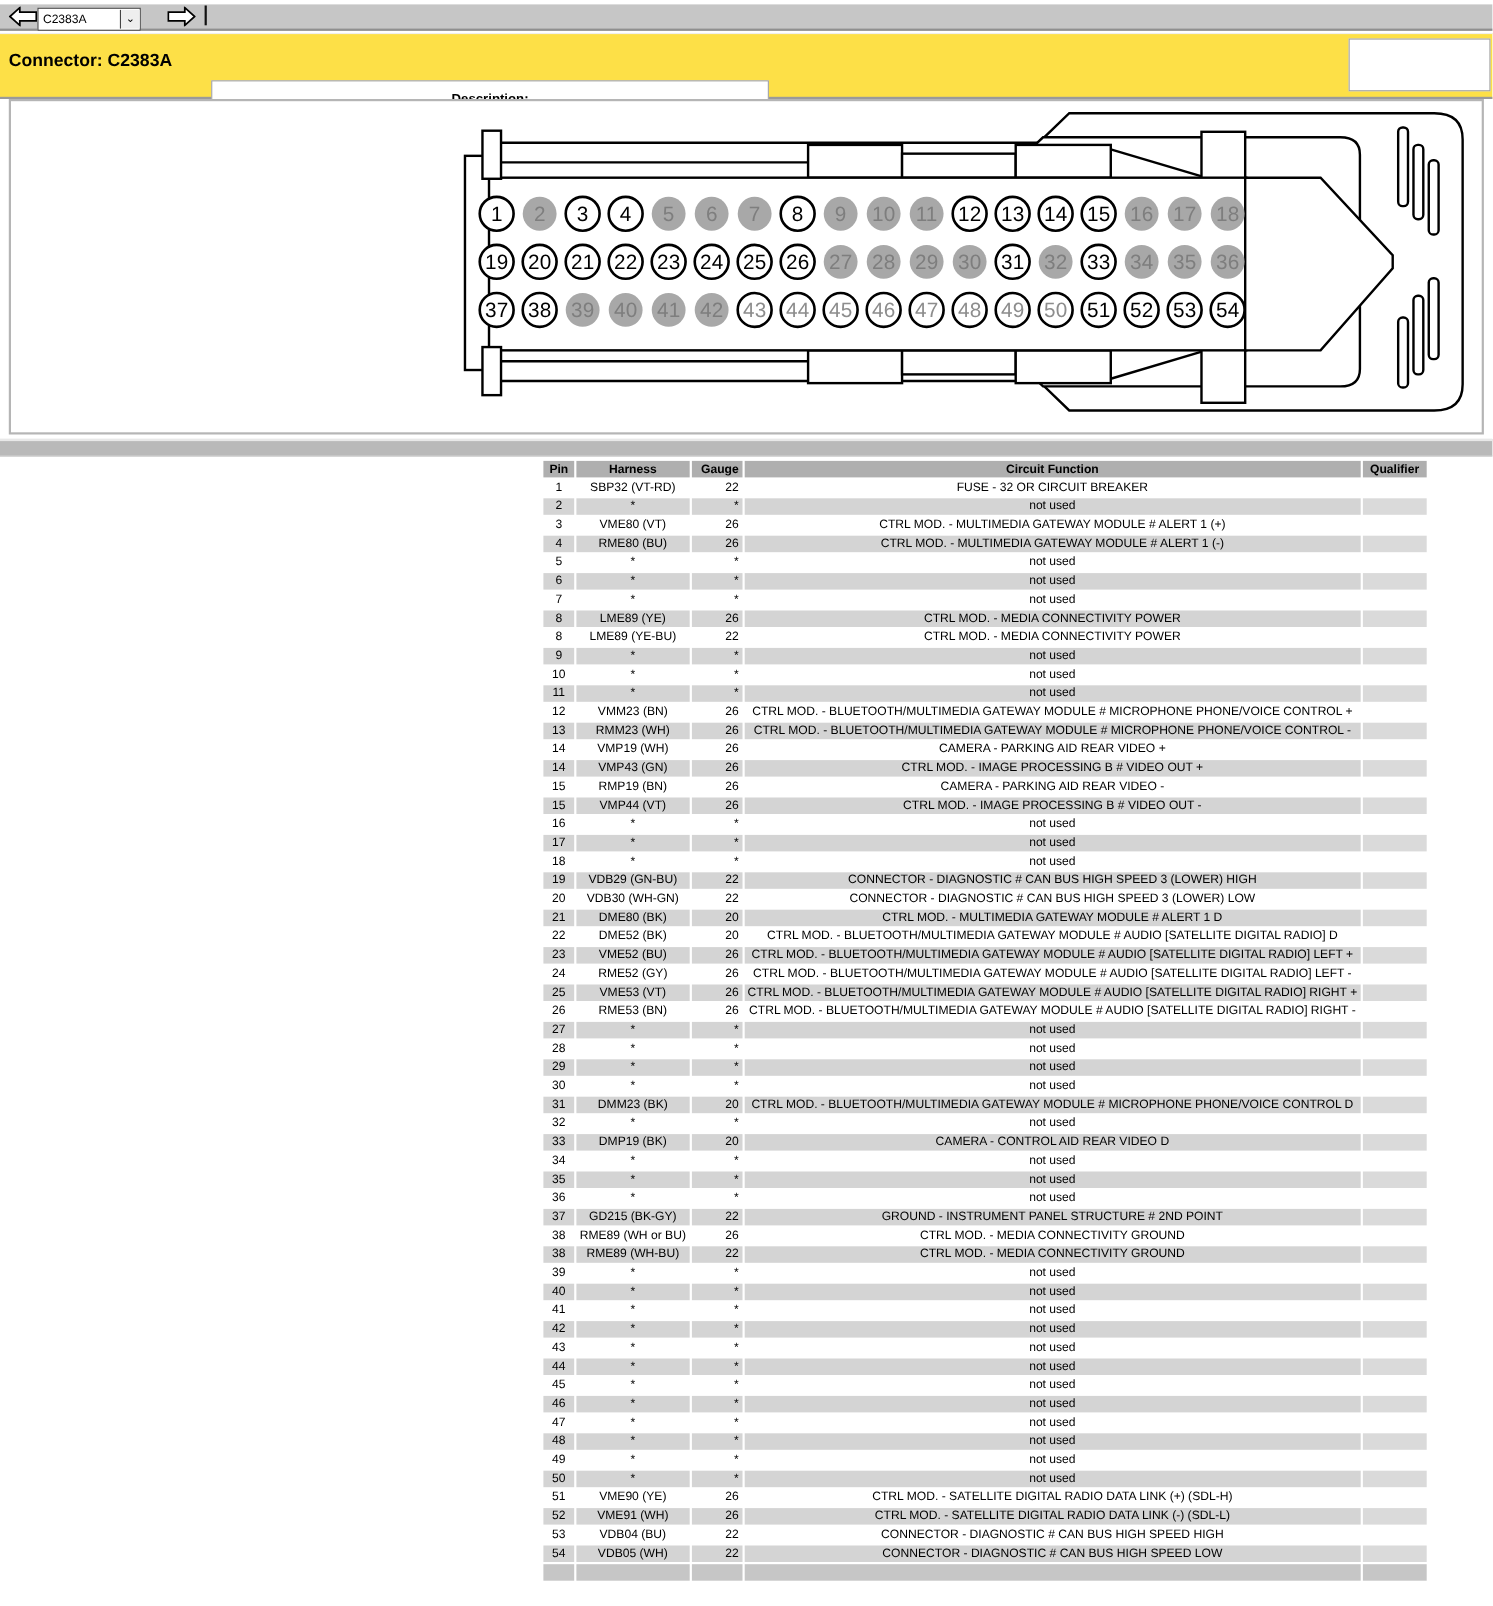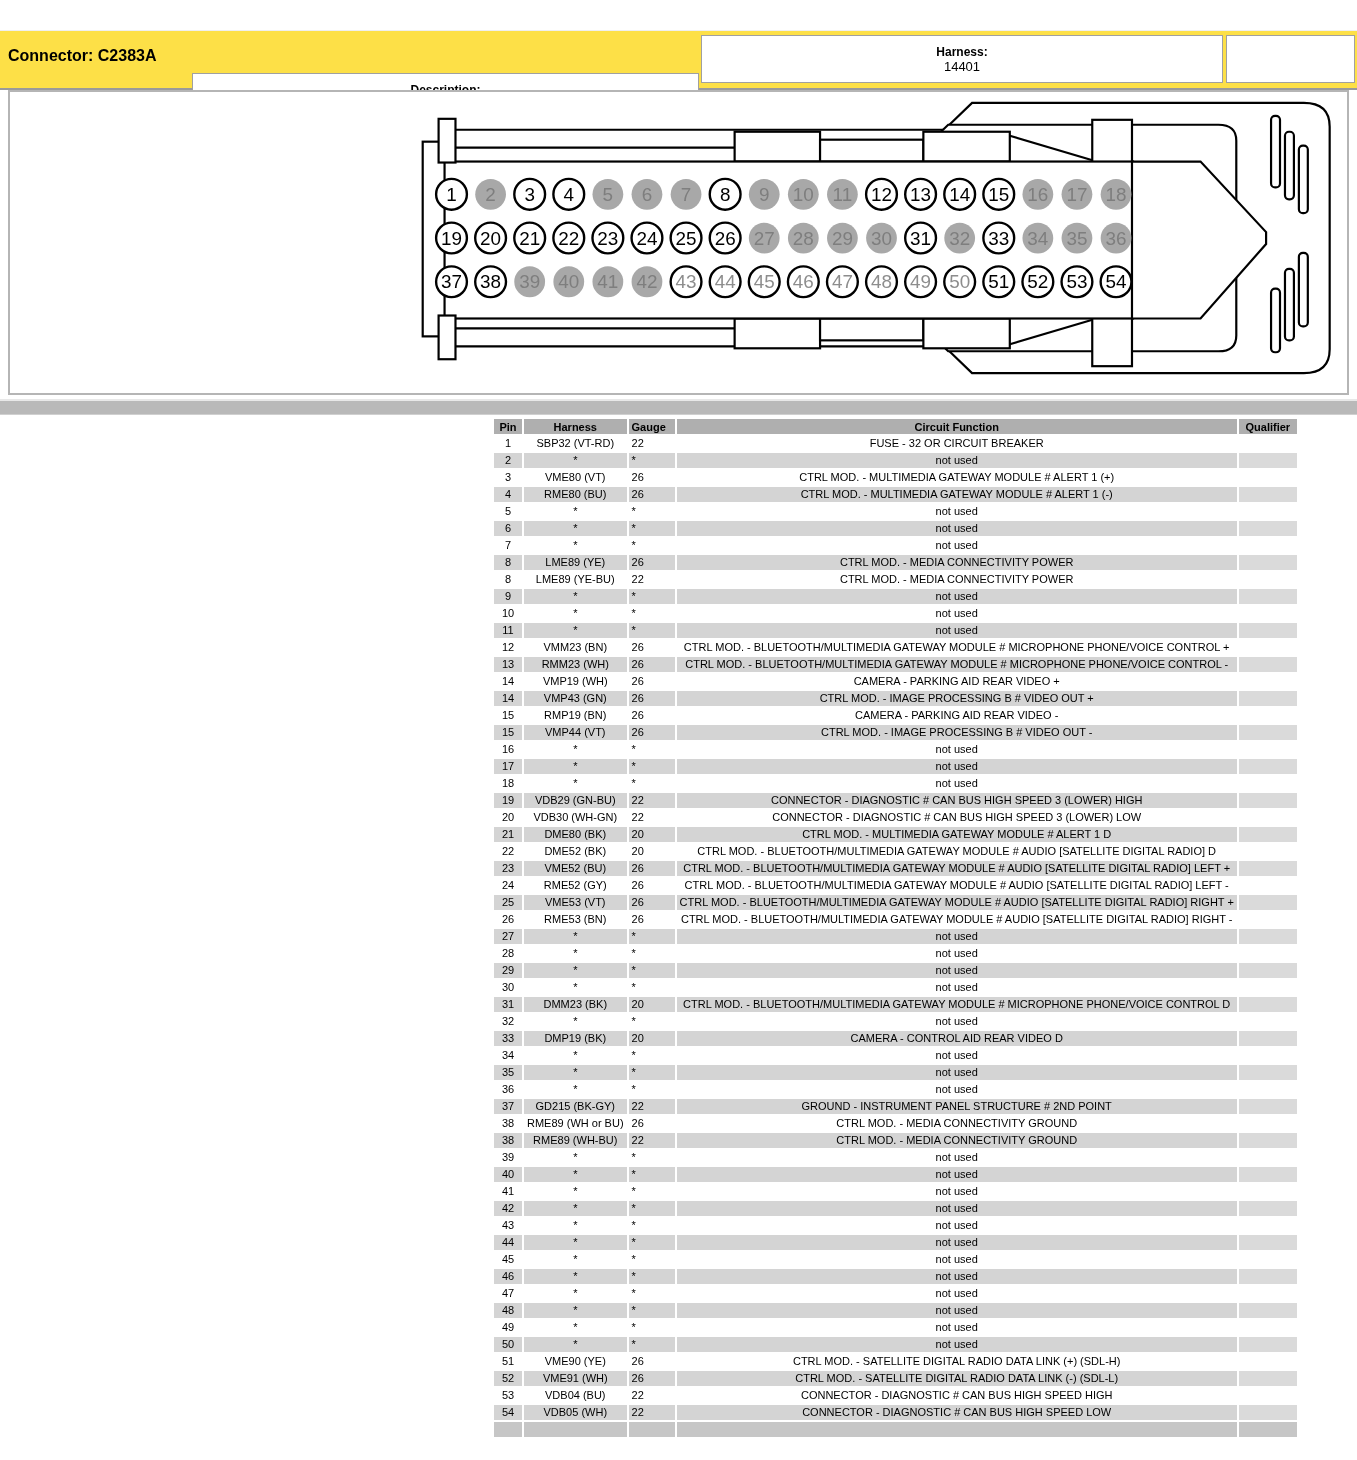--- a/index.html
+++ b/index.html
@@ -39,21 +39,21 @@
   
   #strip{position:absolute;left:0;top:399px;width:1357px;height:13px;background:#b9b9b9;
          border-top:2px solid #e8e8e8;border-bottom:1px solid #d0d0d0;}
 
   
   #pinTable{position:absolute;left:492px;top:417px;border-collapse:separate;border-spacing:2px;}
   #pinTable th{background:#afafaf;font-size:11px;font-weight:bold;height:15px;padding:0 3px;}
   #pinTable td{font-size:11px;height:13px;padding:1px 3px;line-height:1.1;white-space:nowrap;}
   #pinTable .c-pin{width:22px;text-align:center;}
   #pinTable .c-circ{width:92px;text-align:center;}
-  #pinTable .c-ga{width:40px;text-align:left;}
+  #pinTable .c-ga{width:40px;text-align:right;}
   #pinTable .c-fn{width:536px;text-align:center;}
   #pinTable .c-q{width:52px;margin-left:28px;}
   tr.odd td{background:#fff;}
   tr.even td{background:#d4d4d4;}
   tr.even td.c-q{background:#dadada;}
   tr.footer td{background:#c6c6c6;height:9px;}
 
   
   .ln{fill:#fff;stroke:#000;stroke-width:2.2;}
   .pin-used{fill:#fff;stroke:#000;stroke-width:2.4;}
@@ -62,30 +62,44 @@
   .pn{font-family:"Liberation Sans",sans-serif;font-size:19px;text-anchor:middle;}
   .pn-used{fill:#000;}
   .pn-unused{fill:#7e7e7e;}
   .pn-ghost{fill:#8d8d8d;}
 </style>
 </head>
 <body>
 
 <div id="app">
 
+  <div id="toolbar">
+    <div class="bar"></div>
+    <div class="tool" id="backBtn">
+      <svg width="26" height="18" viewBox="0 0 26 18">
+        <path d="M10,1 L10,5 L25,5 L25,13 L10,13 L10,17 L1,9 Z" fill="#fff" stroke="#000" stroke-width="1.6"></path>
+      </svg>
+    </div>
+    <div id="combo">
+      <span class="val">C2383A</span>
+      <span class="dd">⌄</span>
+    </div>
+    <div class="tool" id="fwdBtn">
+      <svg width="26" height="18" viewBox="0 0 26 18">
+        <path d="M16,1 L16,5 L1,5 L1,13 L16,13 L16,17 L25,9 Z" fill="#fff" stroke="#000" stroke-width="1.6"></path>
+      </svg>
+    </div>
+    <div id="cursorLine"></div>
+  </div>
 
   <div id="headerBand">
     <div id="connTitle">Connector: C2383A</div>
     <div class="hcell" id="descCell">
       <div class="lab">Description:</div>
       <div class="val">SYNC MODULE [APIM]</div>
-    </div>
-    <div class="hcell" id="harnCell">
-      <div class="lab">Harness:</div>
-      <div class="val">14401</div>
     </div>
     <div class="hcell" id="extraCell"></div>
   </div>
 
   <div id="panel">
     <svg id="connSvg" width="1337" height="301" viewBox="0 0 1341 303">
 
       <path class="ln" d="M 438,38 H 938 L 966,11 H 1300 Q 1326,11 1326,35 V 259 Q 1326,283 1300,283 H 966 L 938,256 H 438 Z"></path>
 
       <path class="ln" d="M 445,56 H 918 L 942,33 H 1214 Q 1232,33 1232,49 V 245 Q 1232,261 1214,261 H 942 L 918,238 H 445 Z"></path>

